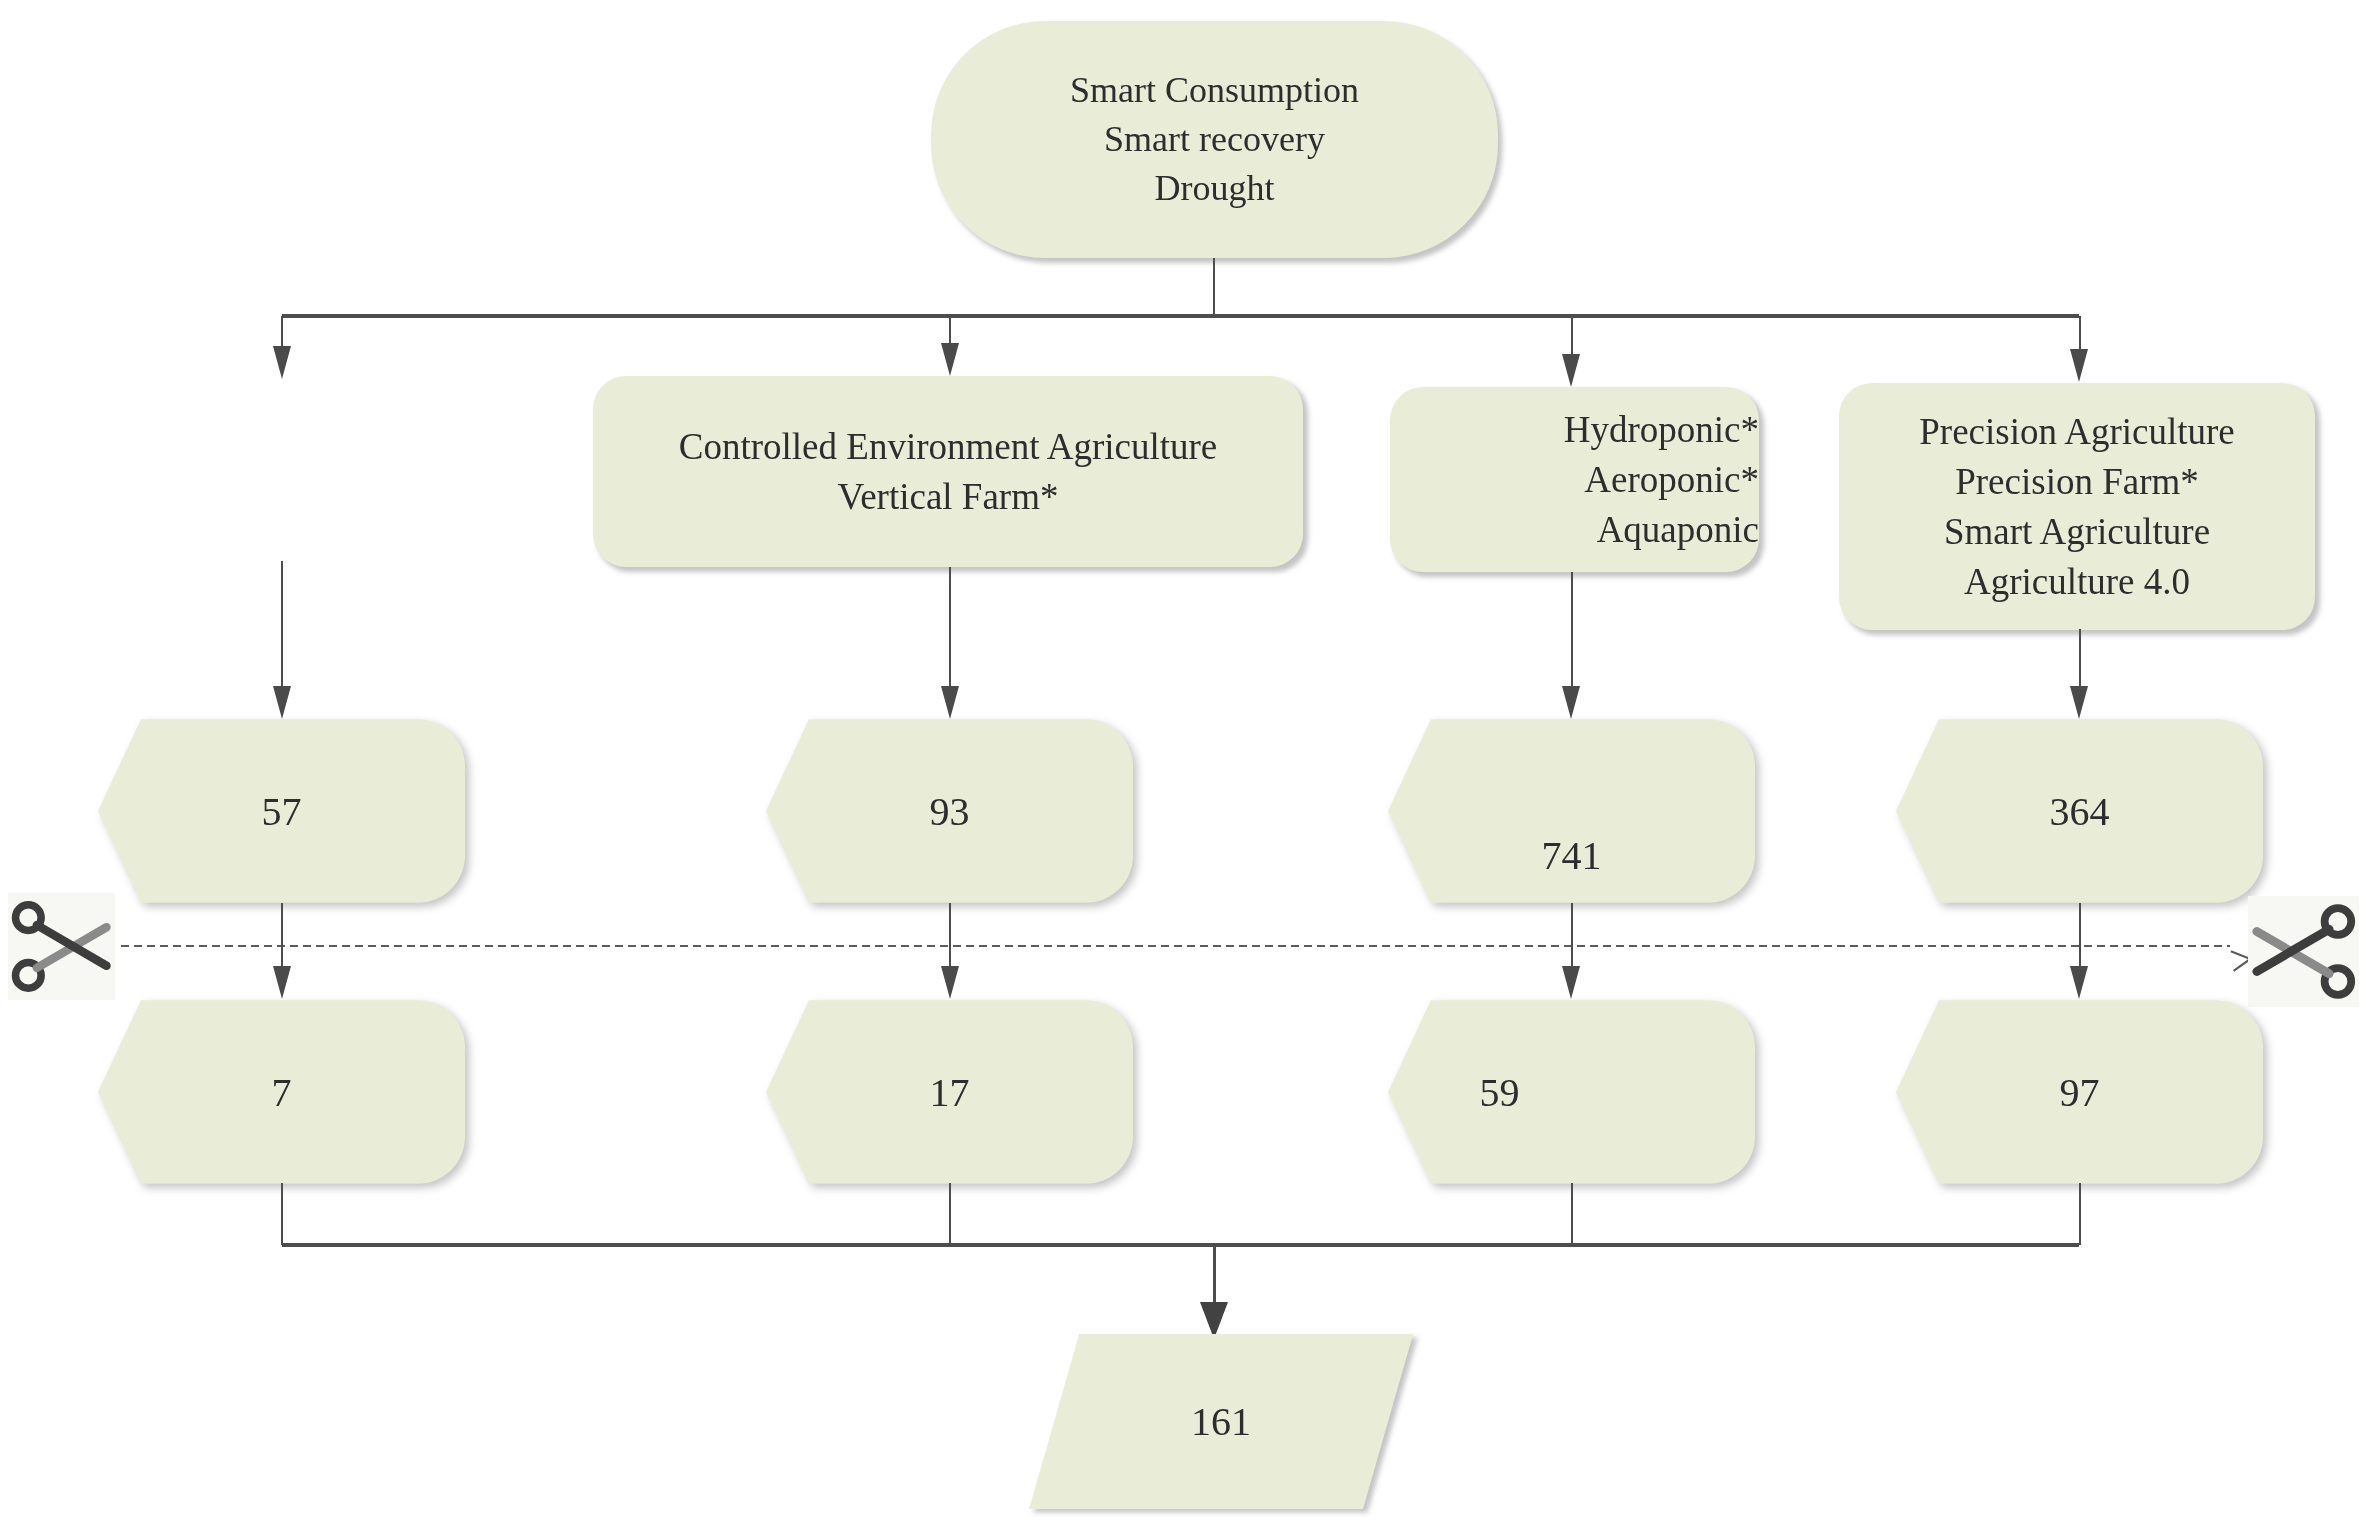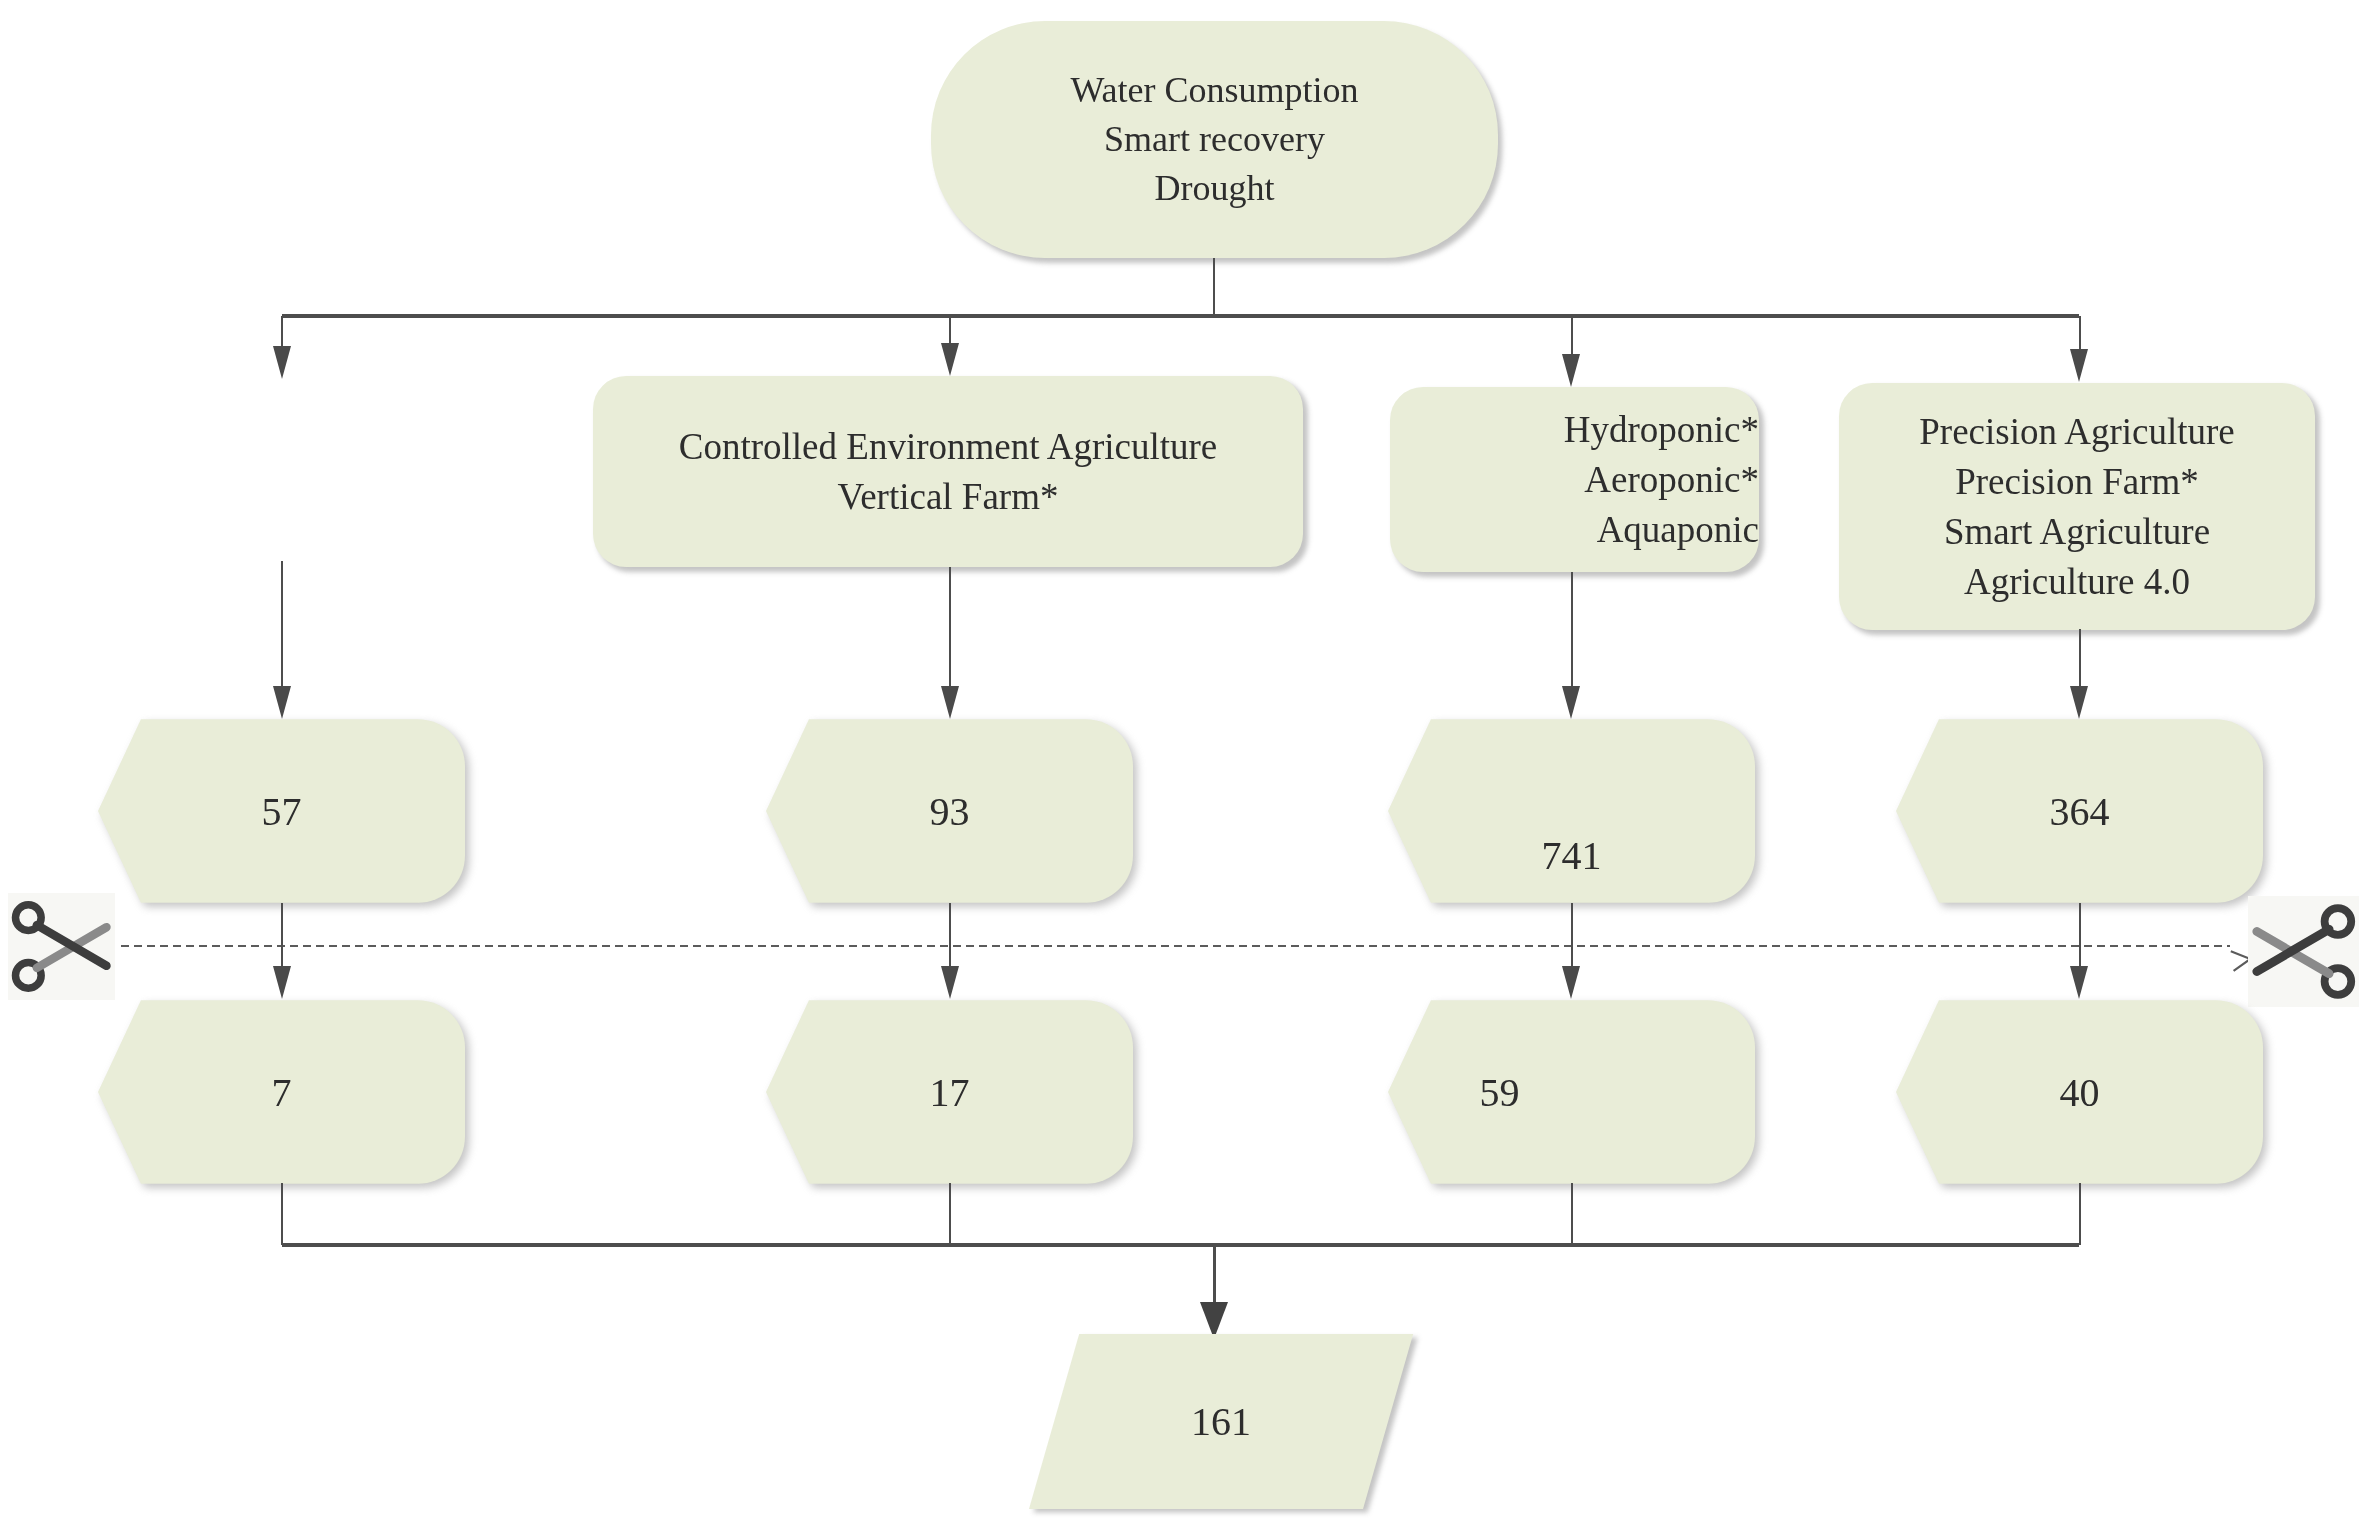--- a/index.html
+++ b/index.html
@@ -56,21 +56,21 @@
   }
   #parallelogram .chev-label{position:static;transform:skewX(16deg);}
   #end-arrow-mark{position:absolute;}
 </style>
 </head>
 <body>
 
 <div id="stage">
 
   <div id="root-node" class="node" style="left:931px;top:21px;width:567px;height:237px;">
-    <div class="line">Water Consumption</div>
+    <div class="line">Smart Consumption</div>
     <div class="line">Smart recovery</div>
     <div class="line">Drought</div>
   </div>
 
   <div class="vline" style="left:1213px;top:258px;height:58px;"></div>
   <div class="hbus" style="left:282px;top:314px;width:1797px;"></div>
 
   <div class="vline" style="left:281px;top:316px;height:31px;"></div>
   <div class="arrowhead" style="left:273px;top:346px;"></div>
   <div class="vline" style="left:949px;top:316px;height:28px;"></div>
@@ -160,21 +160,21 @@
       <path d="M62,0 H462 A68,68 0 0 1 530,68 V197 A68,68 0 0 1 462,265 H62 L0,132.5 Z"></path>
     </svg>
   <div class="chev-label" style="left:766px;top:1000px;width:367px;height:184px;">17</div>
   <svg class="chev" style="left:1388px;top:1000px;" width="367" height="184" viewBox="0 0 530 265">
       <path d="M62,0 H462 A68,68 0 0 1 530,68 V197 A68,68 0 0 1 462,265 H62 L0,132.5 Z"></path>
     </svg>
   <div class="chev-label" style="left:1316px;top:1000px;width:367px;height:184px;">59</div>
   <svg class="chev" style="left:1896px;top:1000px;" width="367" height="184" viewBox="0 0 530 265">
       <path d="M62,0 H462 A68,68 0 0 1 530,68 V197 A68,68 0 0 1 462,265 H62 L0,132.5 Z"></path>
     </svg>
-  <div class="chev-label" style="left:1896px;top:1000px;width:367px;height:184px;">40</div>
+  <div class="chev-label" style="left:1896px;top:1000px;width:367px;height:184px;">97</div>
 
   <div class="vline" style="left:281px;top:1183px;height:62px;"></div>
   <div class="vline" style="left:949px;top:1183px;height:62px;"></div>
   <div class="vline" style="left:1571px;top:1183px;height:62px;"></div>
   <div class="vline" style="left:2079px;top:1183px;height:62px;"></div>
   <div class="hbus" style="left:282px;top:1243px;width:1797px;"></div>
 
   <div class="vline" style="left:1213px;top:1247px;height:56px;width:2.8px;"></div>
   <div class="arrowhead big" style="left:1200px;top:1302px;"></div>
 

